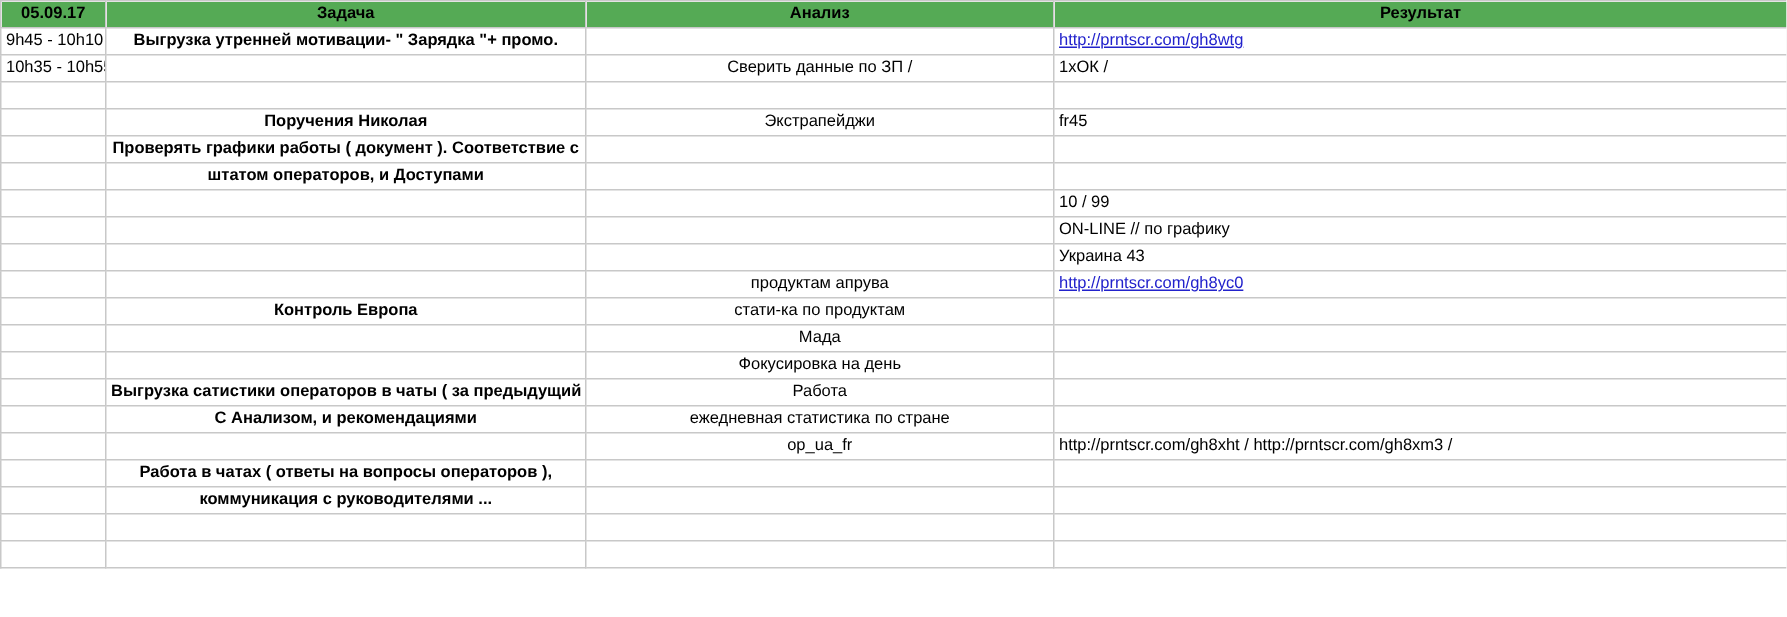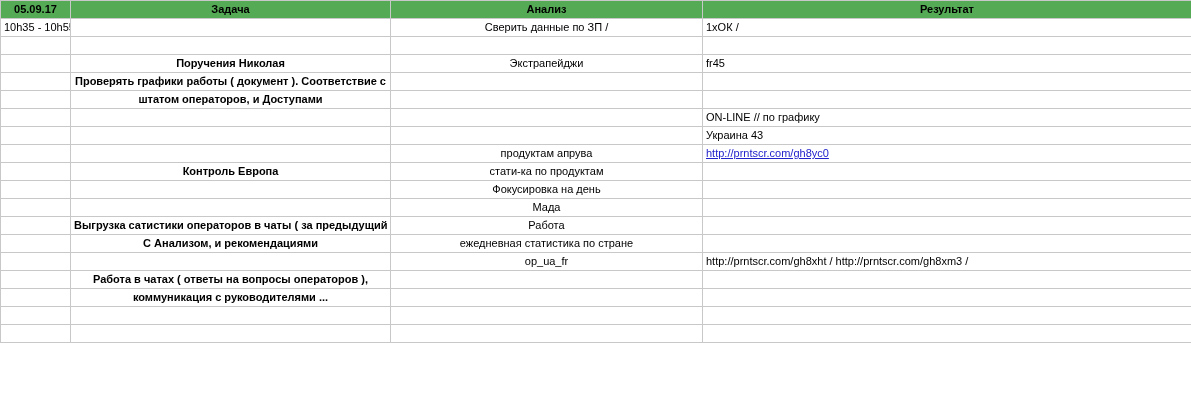--- a/index.html
+++ b/index.html
@@ -49,20 +49,26 @@
     <thead>
       <tr class="hdr">
         <td>05.09.17</td>
         <td>Задача</td>
         <td>Анализ</td>
         <td>Результат</td>
       </tr>
     </thead>
     <tbody id="tbody">
         <tr>
+          <td class="left">9h45 - 10h10</td>
+          <td class="ctr b">Выгрузка утренней мотивации- " Зарядка "+ промо.</td>
+          <td class="ctr"></td>
+          <td class="left"><span class="link">http://prntscr.com/gh8wtg</span></td>
+        </tr>
+        <tr>
           <td class="left">10h35 - 10h55</td>
           <td class="left"></td>
           <td class="ctr">Сверить данные по ЗП /</td>
           <td class="left">1хОК /</td>
         </tr>
         <tr>
           <td class="left"></td>
           <td class="left"></td>
           <td class="ctr"></td>
           <td class="left"></td>
@@ -82,20 +88,26 @@
         <tr>
           <td class="left"></td>
           <td class="ctr b">штатом операторов, и Доступами</td>
           <td class="ctr"></td>
           <td class="left"></td>
         </tr>
         <tr>
           <td class="left"></td>
           <td class="left"></td>
           <td class="ctr"></td>
+          <td class="left">10 / 99</td>
+        </tr>
+        <tr>
+          <td class="left"></td>
+          <td class="left"></td>
+          <td class="ctr"></td>
           <td class="left">ON-LINE // по графику</td>
         </tr>
         <tr>
           <td class="left"></td>
           <td class="left"></td>
           <td class="ctr"></td>
           <td class="left">Украина 43</td>
         </tr>
         <tr>
           <td class="left"></td>
@@ -105,27 +117,27 @@
         </tr>
         <tr>
           <td class="left"></td>
           <td class="ctr b">Контроль Европа</td>
           <td class="ctr">стати-ка по продуктам</td>
           <td class="left"></td>
         </tr>
         <tr>
           <td class="left"></td>
           <td class="left"></td>
-          <td class="ctr">Фокусировка на день</td>
+          <td class="ctr">Мада</td>
           <td class="left"></td>
         </tr>
         <tr>
           <td class="left"></td>
           <td class="left"></td>
-          <td class="ctr">Мада</td>
+          <td class="ctr">Фокусировка на день</td>
           <td class="left"></td>
         </tr>
         <tr>
           <td class="left"></td>
           <td class="ctr b">Выгрузка сатистики операторов в чаты ( за предыдущий день ).</td>
           <td class="ctr">Работа</td>
           <td class="left"></td>
         </tr>
         <tr>
           <td class="left"></td>

